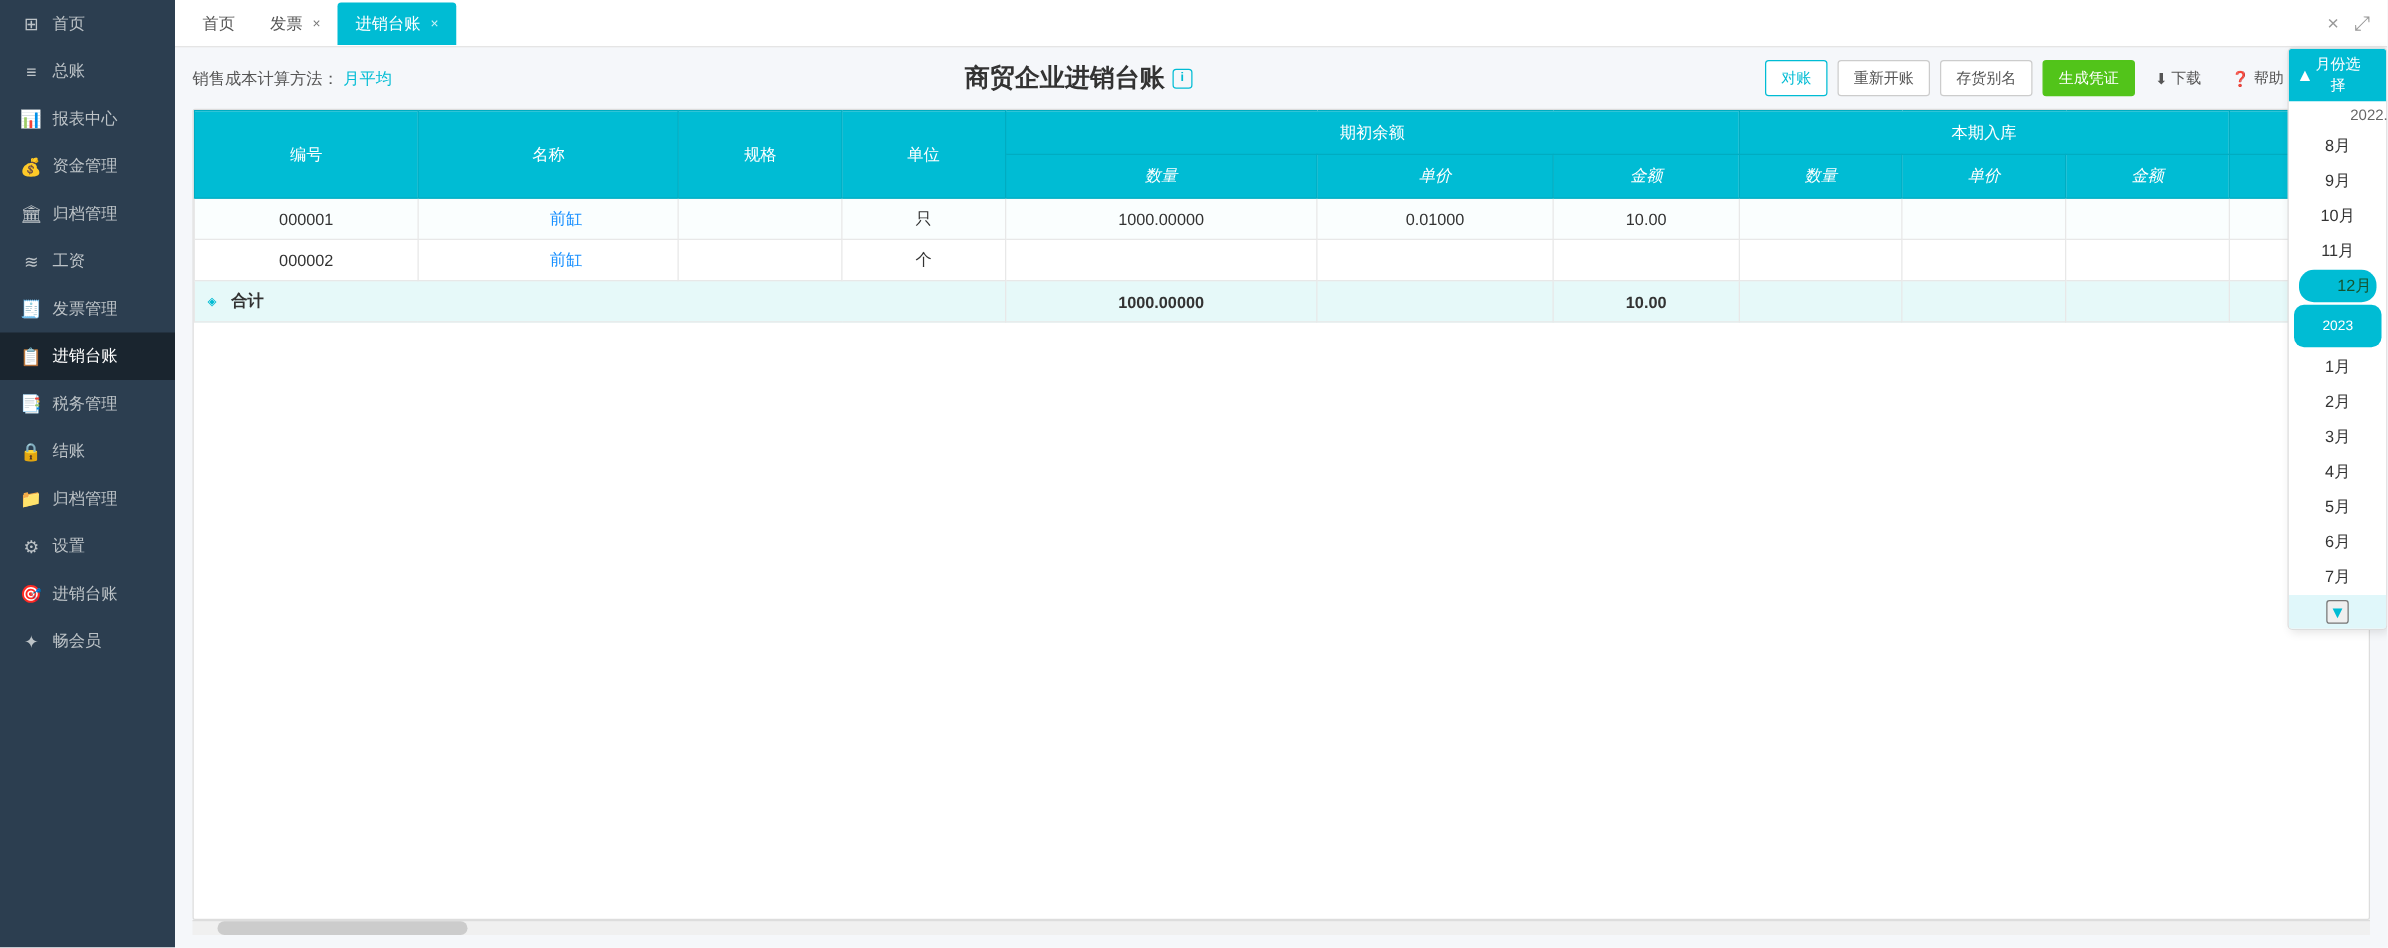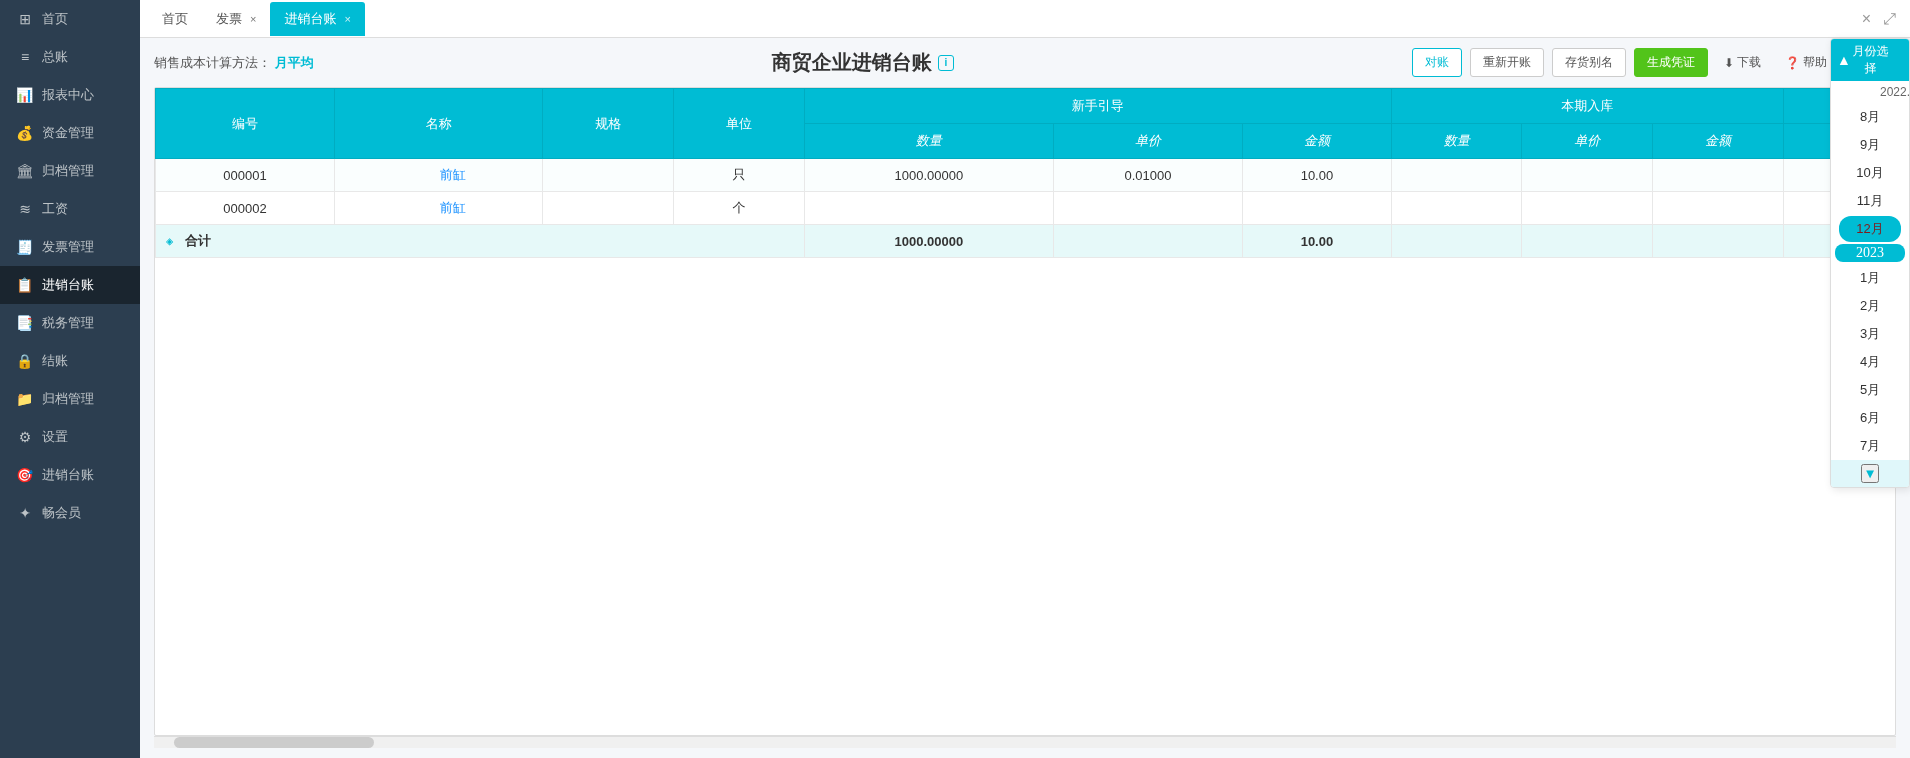--- a/index.html
+++ b/index.html
@@ -178,34 +178,34 @@
     .month-list { max-height: 420px; overflow-y: auto; }
     .month-item {
       text-align: center;
       padding: 5px 4px;
       cursor: pointer;
       font-size: 13px;
       color: #333;
     }
     .month-item.active {
       background: #00bcd4;
-      color: #7f1d1d;
+      color: #14532d;
       border-radius: 12px;
       margin: 1px 8px;
       padding: 4px;
+      text-align: right;
     }
     .year-badge {
       background: #00bcd4;
       color: #fff;
-      font-size: 14px;
+      font-size: 11px;
       border-radius: 8px;
-      padding: 1px 6px;
+      padding: 11px 6px;
       text-align: center;
       margin: 2px 4px;
-      font-family: Liberation Serif, serif;
     }
 
     
     .window-controls {
       position: absolute;
       top: 0;
       right: 0;
       display: flex;
       align-items: center;
       gap: 4px;
@@ -334,21 +334,21 @@
       <span>进销台账</span>
       <span class="close-btn">×</span>
     </div>
   </div>
 
   <div class="content">
 
     <div class="top-bar">
       <div class="top-bar-left">
         <span>销售成本计算方法：</span>
-        <span style="color:#00bcd4; font-weight:bold;">月平均</span>
+        <span style="color:#00bcd4; font-weight:normal;">月平均</span>
       </div>
       <div class="top-bar-center">
         <span>商贸企业进销台账</span>
         <span class="info-icon">i</span>
       </div>
       <div class="top-bar-right">
         <button class="btn btn-outline-cyan">对账</button>
         <button class="btn btn-outline-gray">重新开账</button>
         <button class="btn btn-outline-gray">存货别名</button>
         <button class="btn btn-primary">生成凭证</button>
@@ -368,21 +368,21 @@
     </div>
 
     <div class="table-wrapper">
       <table>
         <thead>
           <tr>
             <th rowspan="2">编号</th>
             <th rowspan="2">名称</th>
             <th rowspan="2">规格</th>
             <th rowspan="2">单位</th>
-            <th colspan="3">新手引导</th>
+            <th colspan="3">期初余额</th>
             <th colspan="3">本期入库</th>
             <th colspan="1" style="min-width:40px;">数</th>
           </tr>
           <tr class="sub-header">
             <th>数量</th>
             <th>单价</th>
             <th>金额</th>
             <th>数量</th>
             <th>单价</th>
             <th>金额</th>

